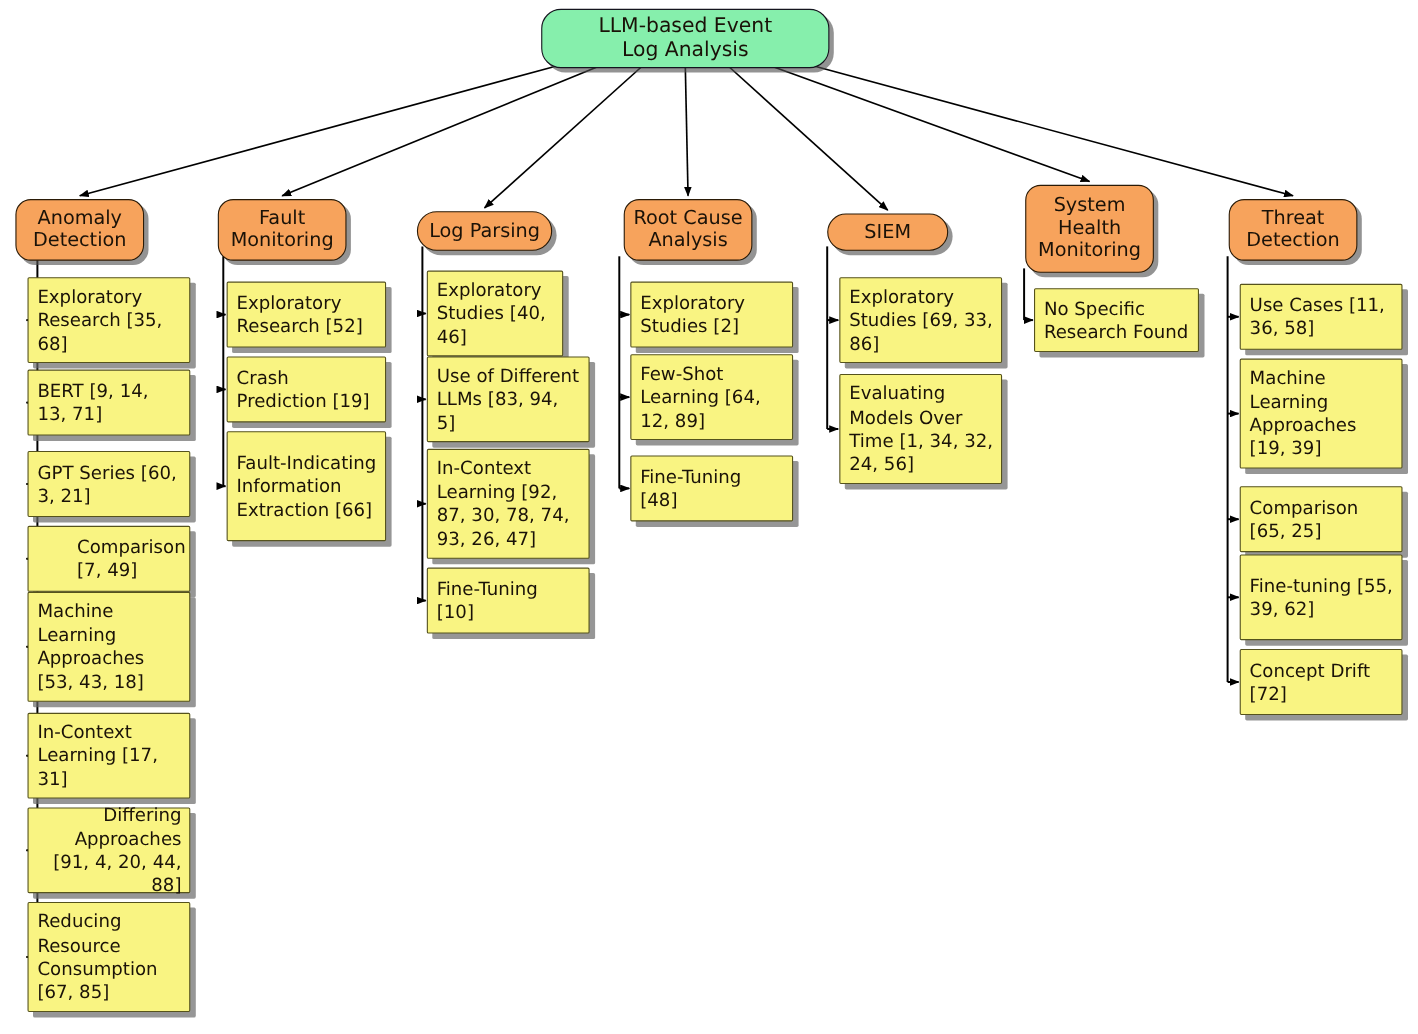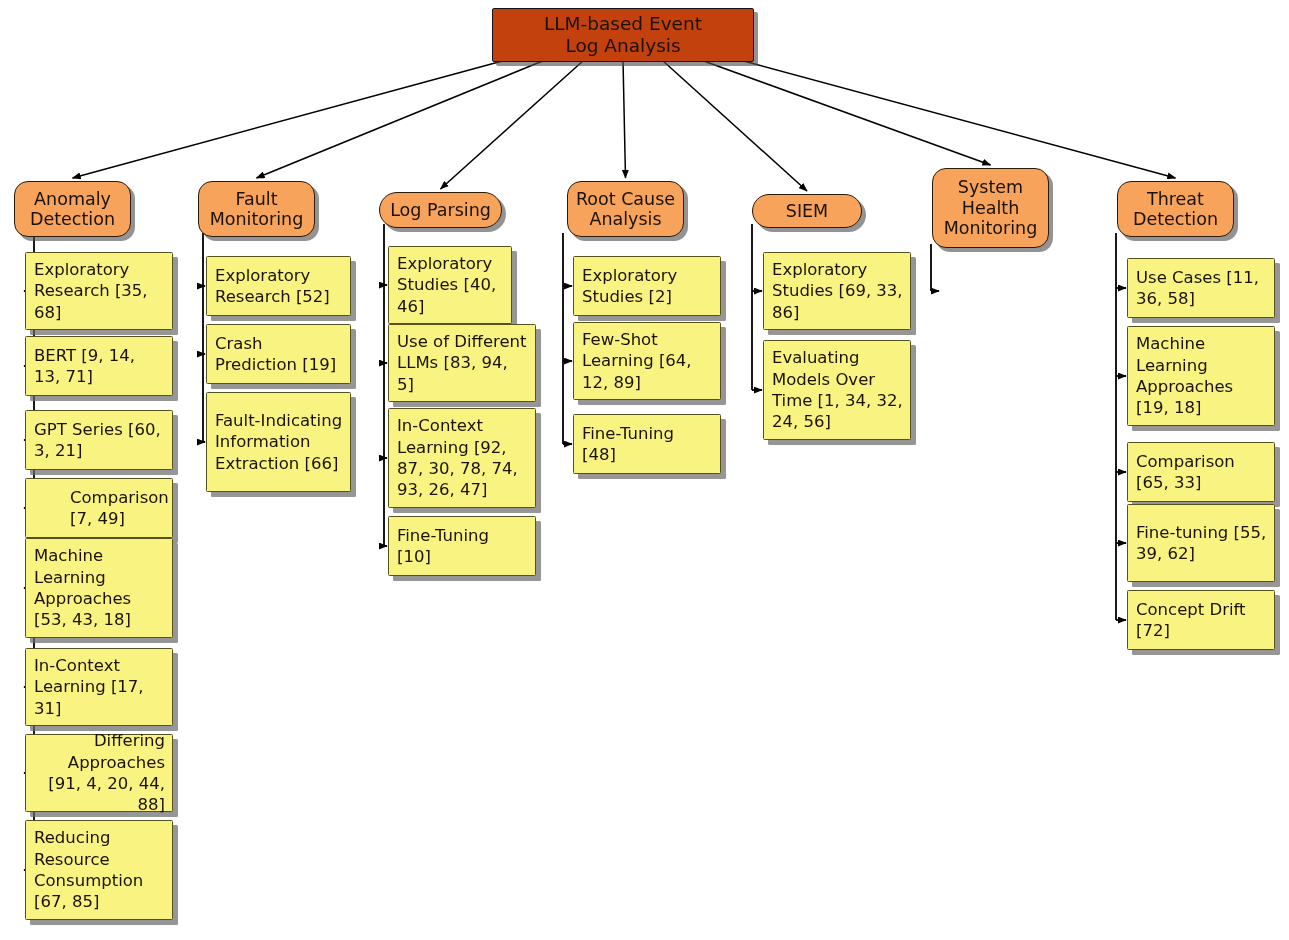--- a/index.html
+++ b/index.html
@@ -48,23 +48,23 @@
     align-items: center;
     justify-content: center;
     text-align: center;
     color: #1a1208;
     line-height: 1.17;
     white-space: pre-line;
   }
 
   
   .node-root {
-    background: #c2410c;
+    background: #86efac;
     border: 1.4px solid #14141e;
-    border-radius: 2px;
+    border-radius: 18px;
     font-size: 18.5px;
     box-shadow: 4px 4px 0 0 rgba(80,80,80,0.62);
   }
 
   
   .node-cat {
     background: #f7a35c;
     border: 1.4px solid #2a1a06;
     font-size: 17.5px;
     box-shadow: 4px 4px 0 0 rgba(80,80,80,0.62);
@@ -168,21 +168,22 @@
 Analysis</div>
       <div class="node node-leaf" style="left: 573px; top: 256px; width: 148px; height: 60px;">Exploratory Studies [2]</div>
       <div class="node node-leaf" style="left: 573px; top: 322px; width: 148px; height: 78px;">Few-Shot Learning [64, 12, 89]</div>
       <div class="node node-leaf" style="left: 573px; top: 414px; width: 148px; height: 60px;">Fine-Tuning [48]</div>
       <div class="node node-cat pill" style="left: 752px; top: 194px; width: 110px; height: 34px;">SIEM</div>
       <div class="node node-leaf" style="left: 763px; top: 252px; width: 148px; height: 78px;">Exploratory Studies [69, 33, 86]</div>
       <div class="node node-leaf" style="left: 763px; top: 340px; width: 148px; height: 100px;">Evaluating Models Over Time [1, 34, 32, 24, 56]</div>
       <div class="node node-cat rounded" style="left: 932px; top: 168px; width: 117px; height: 80px;">System
 Health
 Monitoring</div>
+      <div class="node node-leaf" style="left: 940px; top: 262px; width: 150px; height: 58px;">No Specific Research Found</div>
       <div class="node node-cat rounded" style="left: 1117px; top: 181px; width: 117px; height: 56px;">Threat
 Detection</div>
       <div class="node node-leaf" style="left: 1127px; top: 258px; width: 148px; height: 60px;">Use Cases [11, 36, 58]</div>
-      <div class="node node-leaf" style="left: 1127px; top: 326px; width: 148px; height: 100px;">Machine Learning Approaches [19, 18]</div>
-      <div class="node node-leaf" style="left: 1127px; top: 442px; width: 148px; height: 60px;">Comparison  [65, 33]</div>
+      <div class="node node-leaf" style="left: 1127px; top: 326px; width: 148px; height: 100px;">Machine Learning Approaches [19, 39]</div>
+      <div class="node node-leaf" style="left: 1127px; top: 442px; width: 148px; height: 60px;">Comparison  [65, 25]</div>
       <div class="node node-leaf" style="left: 1127px; top: 504px; width: 148px; height: 78px;">Fine-tuning [55, 39, 62]</div>
       <div class="node node-leaf" style="left: 1127px; top: 590px; width: 148px; height: 60px;">Concept Drift [72]</div>
     </div>
 </div>
 
 </body></html>

